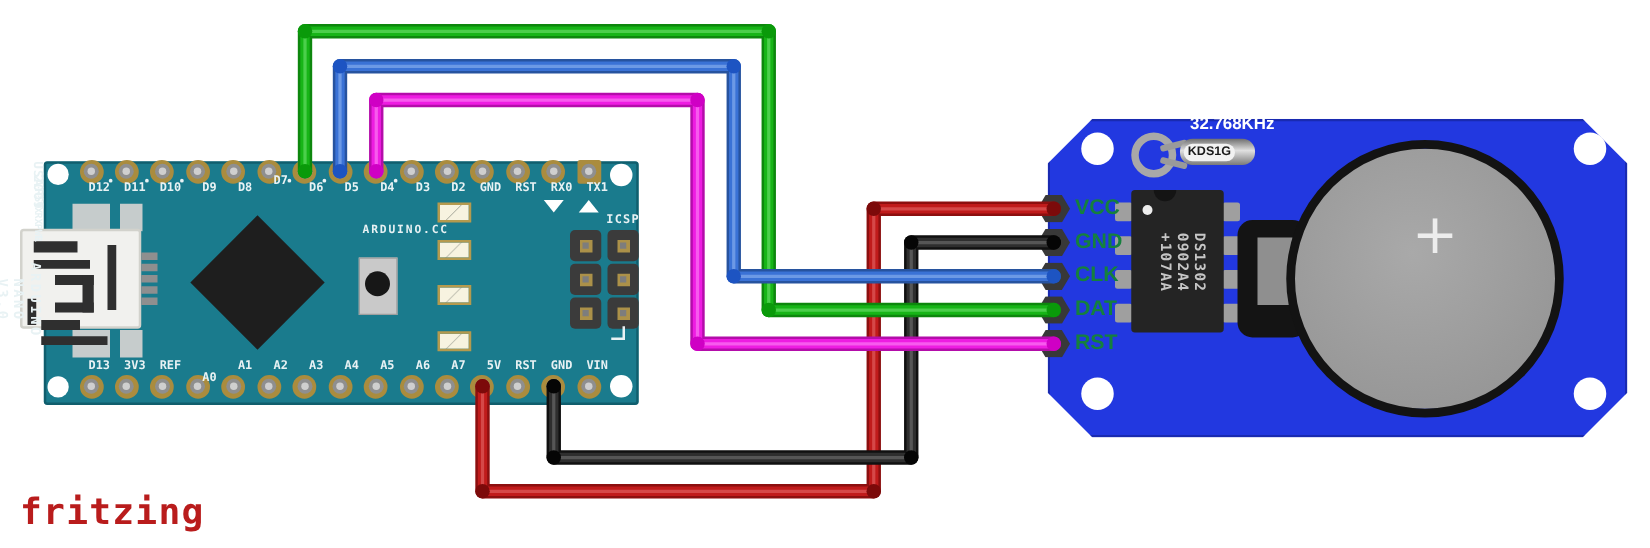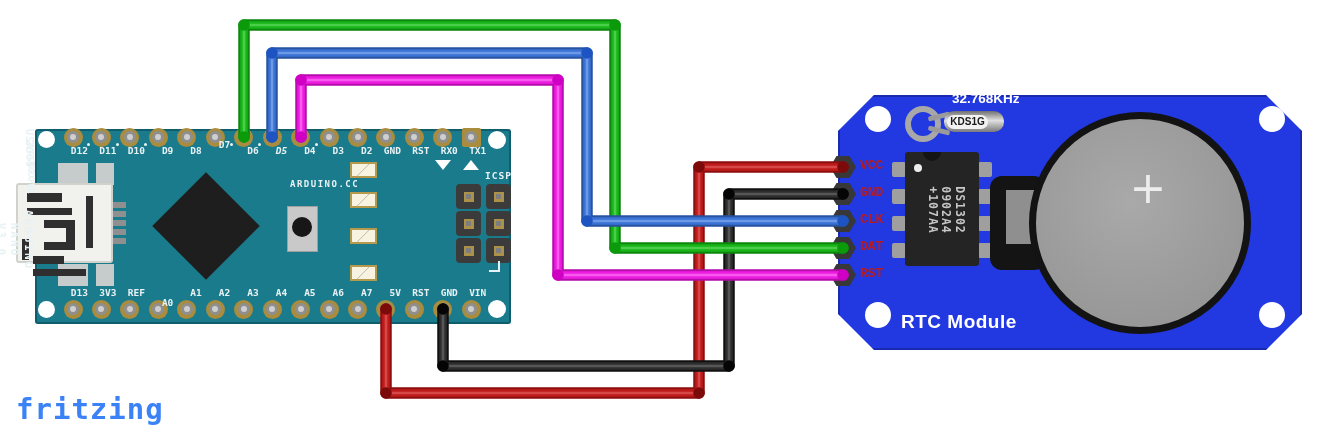--- a/index.html
+++ b/index.html
@@ -39,22 +39,22 @@
             border-right:2px solid #e8f2f4;border-bottom:2px solid #e8f2f4;}
   
   .rtcwrap{position:absolute;left:820px;top:90px;width:500px;height:270px;}
   .rtcboard{position:absolute;left:18px;top:5px;width:464px;height:255px;background:#2238e0;
             clip-path:polygon(36px 0,calc(100% - 36px) 0,100% 36px,100% calc(100% - 36px),
                        calc(100% - 36px) 100%,36px 100%,0 calc(100% - 36px),0 36px);
             box-shadow:inset 0 0 0 2px rgba(10,16,90,.35);}
   .socket{position:absolute;width:26px;height:22px;background:#383838;
           clip-path:polygon(25% 0,75% 0,100% 50%,75% 100%,25% 100%,0 50%);}
   .socket .hole2{position:absolute;left:8.5px;top:6.5px;width:9px;height:9px;border-radius:50%;background:#151515;}
-  .rtclabel{position:absolute;width:44px;color:#b91c1c;font-weight:bold;font-size:13px;line-height:16px;
-            font-family:Liberation Mono, monospace;}
+  .rtclabel{position:absolute;width:44px;color:#15803d;font-weight:bold;font-size:17px;line-height:16px;
+            font-family:Liberation Sans, sans-serif;}
   .xtalring{position:absolute;left:85px;top:16px;width:36px;height:36px;border-radius:50%;
             border:6px solid #a8a8a8;box-sizing:border-box;}
   .xtallead{position:absolute;width:22px;height:5px;background:#9a9a9a;border-radius:2px;}
   .xtalbody{position:absolute;left:124px;top:21px;width:60px;height:21px;border-radius:10px;
             background:linear-gradient(180deg,#6f6f6f,#e0e0e0 45%,#7a7a7a);}
   .xtalpill{position:absolute;left:127px;top:25px;width:41px;height:14px;border-radius:7px;background:#f2f2f2;
             font-size:10px;font-weight:bold;color:#1a1a1a;text-align:center;line-height:14px;
             font-family:"Liberation Sans",sans-serif;}
   .chip{position:absolute;left:85px;top:62px;width:74px;height:114px;background:#242424;border-radius:3px;}
   .chipnotch{position:absolute;left:103px;top:62px;width:18px;height:9px;background:#141414;border-radius:0 0 9px 9px;}
@@ -72,21 +72,21 @@
            font-size:44px;font-weight:normal;line-height:48px;font-family:"DejaVu Sans",sans-serif;}
   .battext{position:absolute;width:126px;text-align:center;color:#f2f2f2;
            font-family:"Liberation Sans","DejaVu Sans",sans-serif;}
   .rtctitle{position:absolute;left:81px;top:221px;color:#fff;font-weight:bold;font-size:19px;
             font-family:"Liberation Sans","DejaVu Sans",sans-serif;letter-spacing:.5px;}
   .freq{position:absolute;left:132px;top:1px;width:110px;color:#fff;font-weight:bold;font-size:13.5px;
         font-family:"Liberation Sans","DejaVu Sans",sans-serif;}
   
   .wiresvg{position:absolute;left:0;top:0;z-index:20;pointer-events:none;}
   .fritzing{position:absolute;left:16px;top:392px;font-family:"DejaVu Sans Mono",monospace;
-            font-weight:bold;font-size:29px;color:#3b82f6;letter-spacing:1px;z-index:2;}
+            font-weight:bold;font-size:29px;color:#b91c1c;letter-spacing:1px;z-index:2;}
 </style>
 </head>
 <body>
 
 <div class="stage">
 
   <div class="arduino" id="arduino">
 
     <div class="hole" style="left:2.5px;top:1.5px;width:17px;height:17px;"></div>
     <div class="hole" style="left:453px;top:2px;width:18px;height:18px;"></div>
@@ -205,21 +205,21 @@
         <div class="mid">
           <div class="core"></div>
         </div>
       </div>
       <div class="silk pinlabel" style="left: 193.7px; top: 16px;">D6<i class="pwmdot"></i></div>
       <div class="pin" style="left: 227.65px; top: -1.5px;">
         <div class="mid">
           <div class="core"></div>
         </div>
       </div>
-      <div class="silk pinlabel" style="left: 222.15px; top: 16px; font-style: italic;">D5<i class="pwmdot"></i></div>
+      <div class="silk pinlabel" style="left: 222.15px; top: 16px;">D5<i class="pwmdot"></i></div>
       <div class="pin" style="left: 256.1px; top: -1.5px;">
         <div class="mid">
           <div class="core"></div>
         </div>
       </div>
       <div class="silk pinlabel" style="left: 250.6px; top: 16px;">D4</div>
       <div class="pin" style="left: 284.55px; top: -1.5px;">
         <div class="mid">
           <div class="core"></div>
         </div>
@@ -377,21 +377,20 @@
       <div>DS1302</div>
       <div>0902A4</div>
       <div>+107AA</div>
     </div>
 
     <div class="holder"></div>
     <div class="holderin"></div>
     <div class="battery"></div>
     <div class="batplus">+</div>
 
-    <div class="rtctitle">RTC Module</div>
   <div class="socket" style="left: 10px; top: 66px;">
         <div class="hole2"></div>
       </div>
       <div class="rtclabel" style="left: 40px; top: 68px;">VCC</div>
       <div class="socket" style="left: 10px; top: 93px;">
         <div class="hole2"></div>
       </div>
       <div class="rtclabel" style="left: 40px; top: 95px;">GND</div>
       <div class="socket" style="left: 10px; top: 120px;">
         <div class="hole2"></div>

